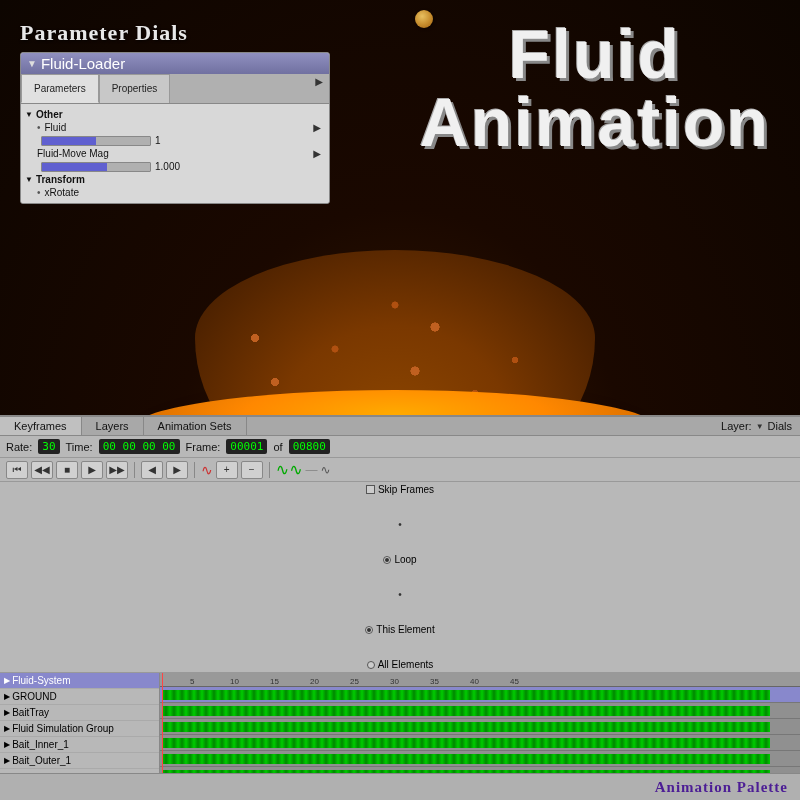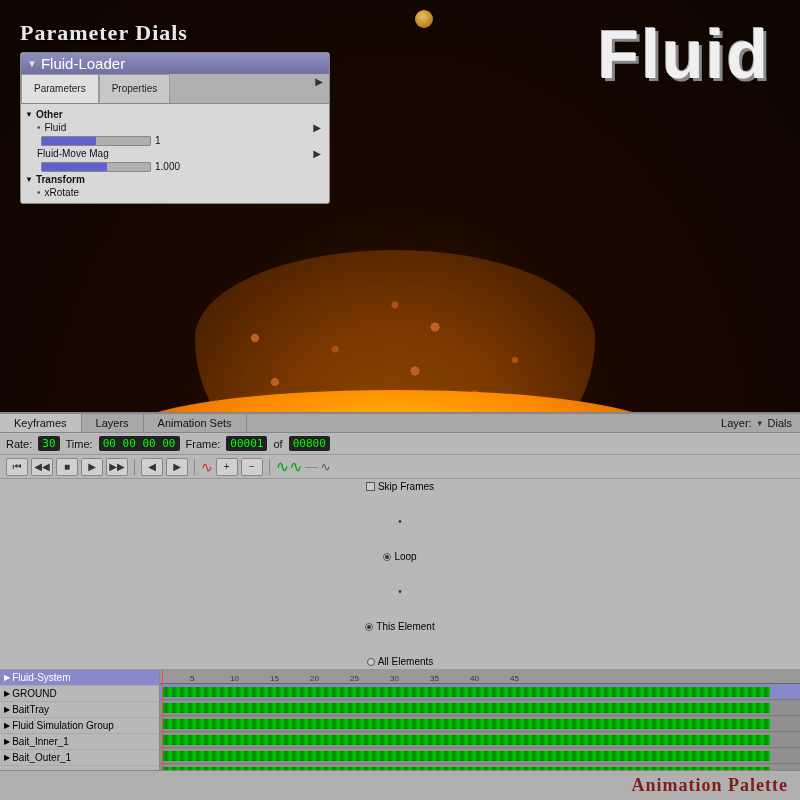--- a/index.html
+++ b/index.html
@@ -530,23 +530,23 @@
     
     .anim-palette-title {
       text-align: right;
       padding: 4px 12px;
       background: #b0b0b0;
       border-top: 1px solid #888;
     }
 
     .anim-palette-title-text {
       font-family: 'Times New Roman', serif;
-      font-size: 18px;
+      font-size: 15px;
       font-weight: bold;
-      color: #7f1d1d;
+      color: #4c1d95;
       letter-spacing: 1px;
     }
   </style>
 </head>
 <body>
 
 <div class="bg"></div>
 
 <div class="kibble-falling"></div>
 
@@ -599,20 +599,21 @@
           <span class="param-row-bullet">•</span>
           <span class="param-row-name">xRotate</span>
         </div>
       </div>
     </div>
   </div>
 </div>
 
 <div class="fluid-title">
   <span class="fluid-title-text">Fluid</span>
+  <span class="fluid-title-text">Animation</span>
 </div>
 
 <div class="bowl-container">
   <div class="bowl-lip"></div>
   <div class="bowl-kibble"></div>
   <div class="bowl-outer"></div>
 </div>
 
 <div class="timeline-panel">
 

